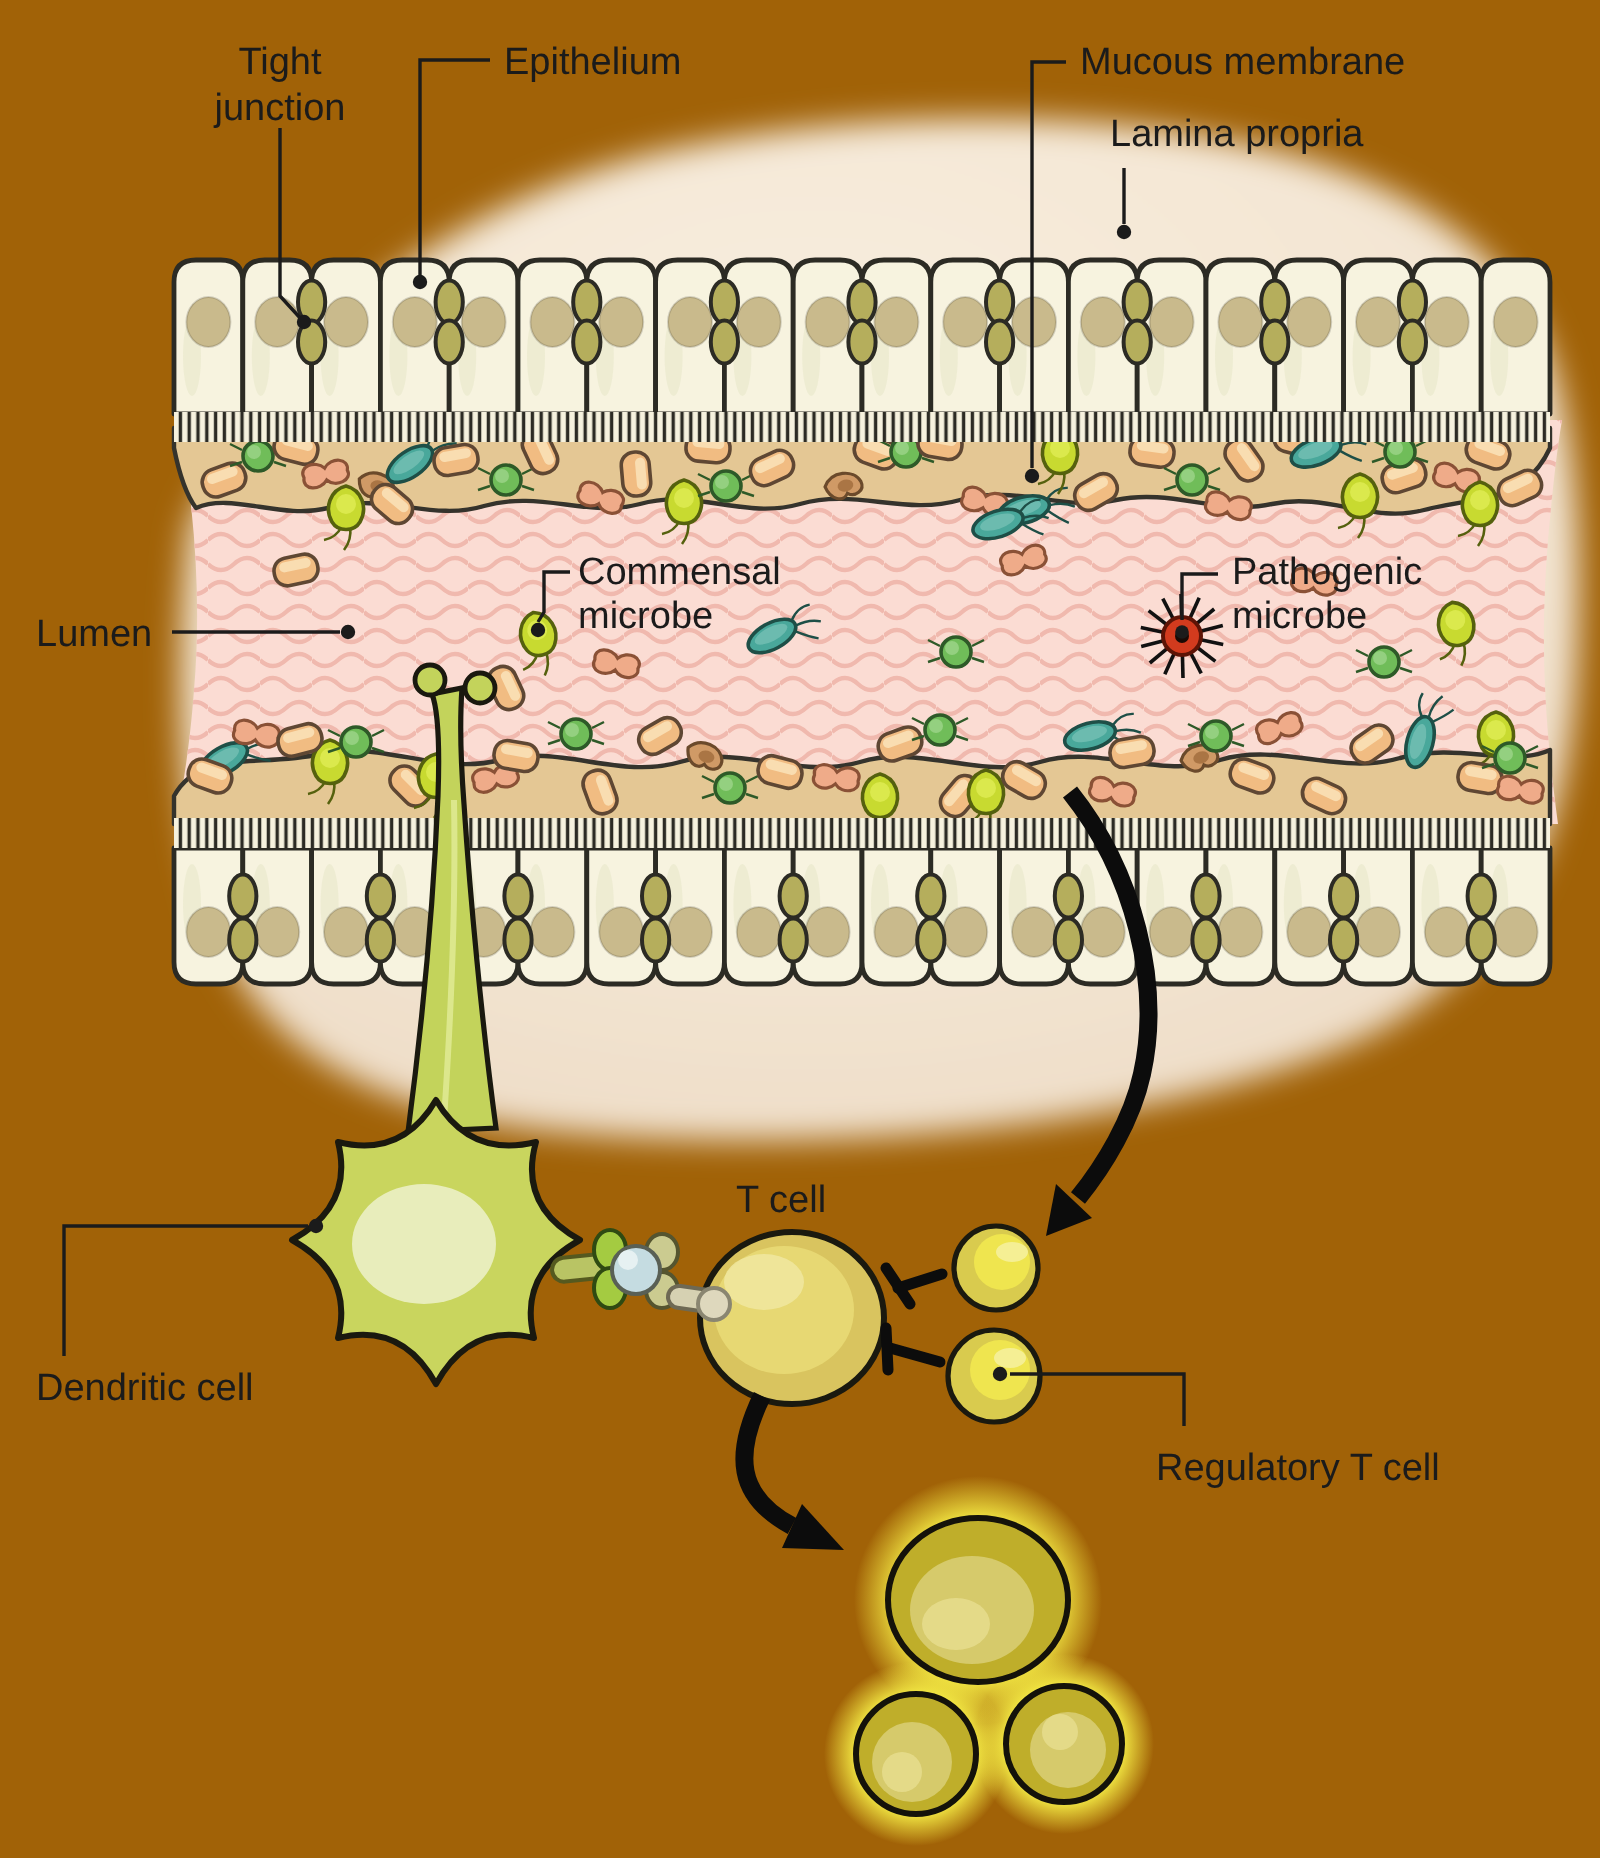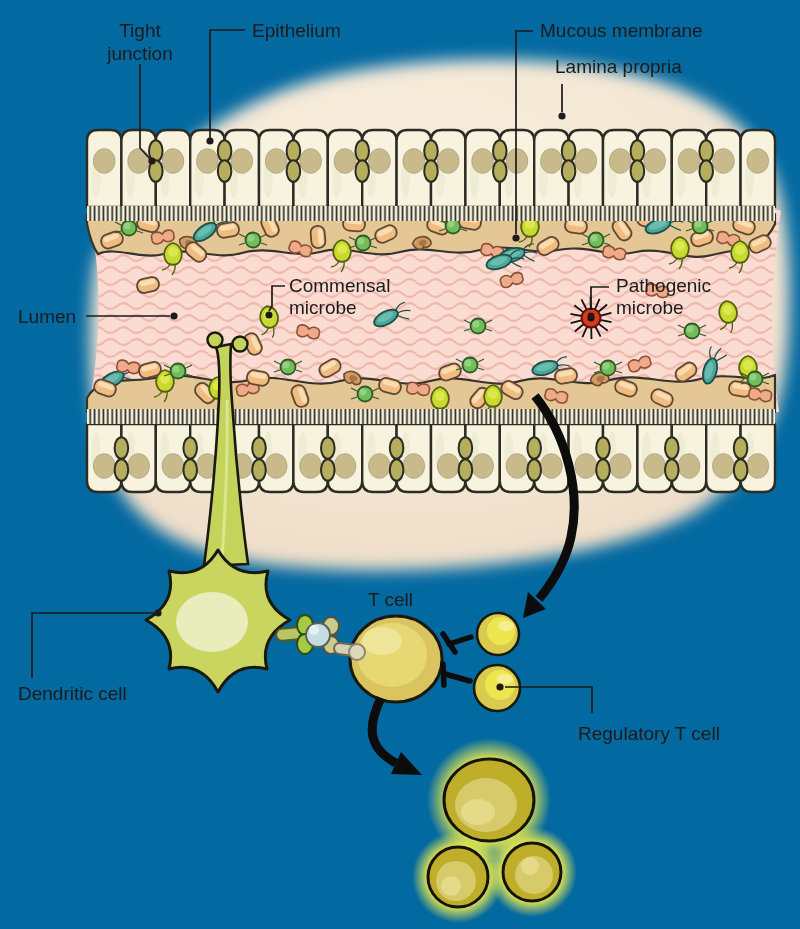--- a/index.html
+++ b/index.html
@@ -1,16 +1,16 @@
 <!DOCTYPE html>
 <html><head>
 <meta charset="utf-8">
 <style>
   html,body{margin:0;padding:0;background:#fff;}
-  #stage{position:relative;width:800px;height:929px;background:#0369a1;overflow:hidden;
+  #stage{position:relative;width:800px;height:929px;background:#a16207;overflow:hidden;
          font-family:"Liberation Sans",sans-serif;}
   svg{position:absolute;left:0;top:0;}
   .lbl{font-family:"Liberation Sans",sans-serif;font-size:19px;fill:var(--ink);}
   .leader{stroke:var(--ink);stroke-width:1.7;fill:none;}
   .dot{fill:var(--ink);}
 </style>
 </head>
 <body>
 
 <div id="stage">

